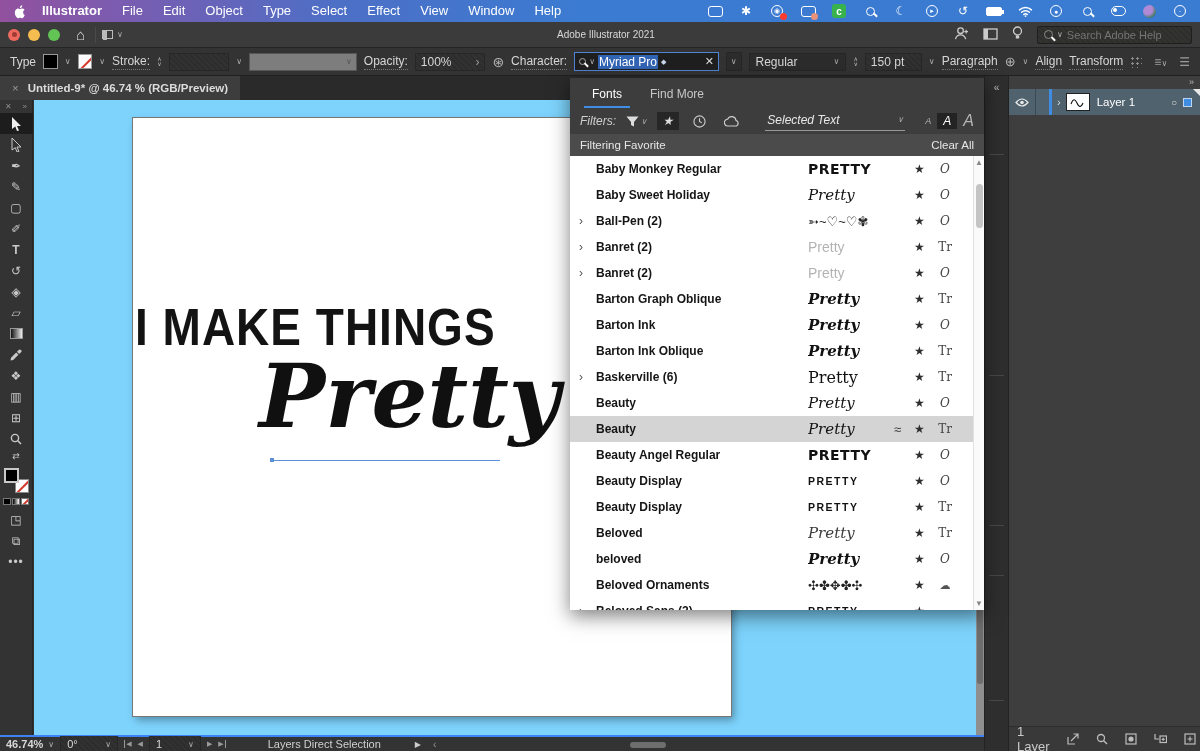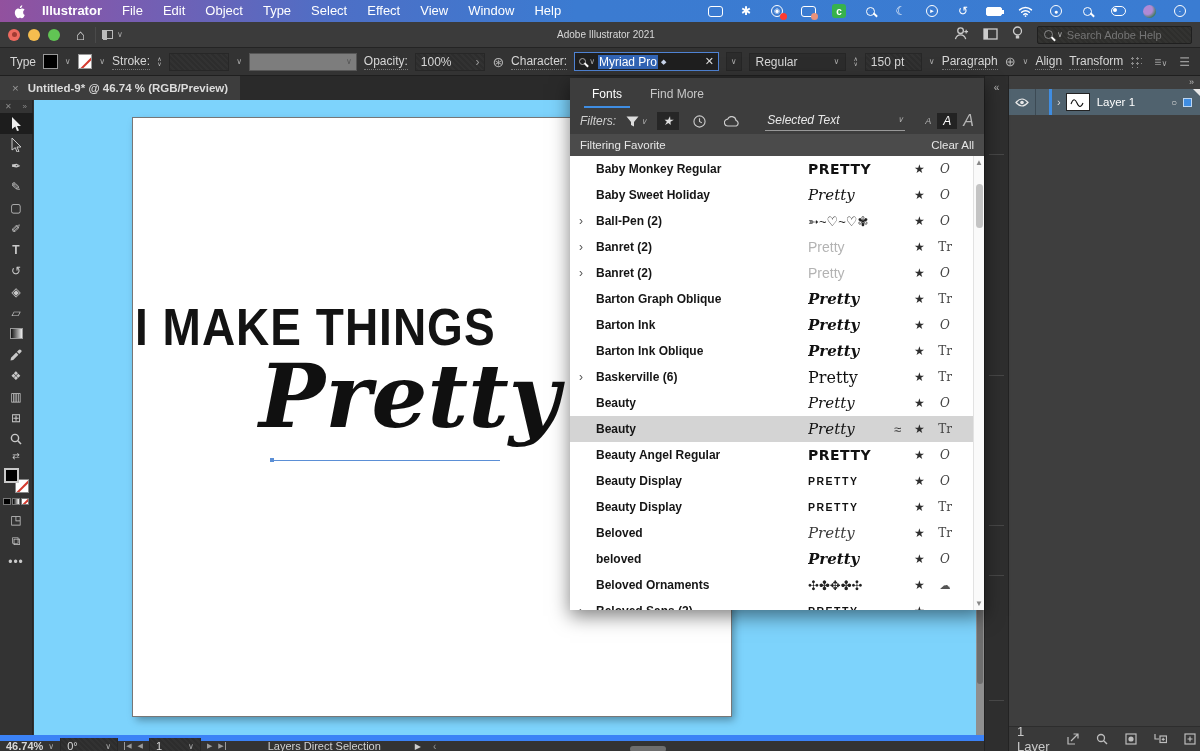--- a/index.html
+++ b/index.html
@@ -185,21 +185,21 @@
                border-left:7px solid transparent; border-top:7px solid #e8e8e8; }
   .rp-body { flex:1; background:#3e3e3e; }
   .rp-footer { height:25px; border-top:1px solid #2d2d2d; background:#393939; display:flex; align-items:center;
                padding:0 8px; gap:17px; color:#c9c9c9; font-size:13px; }
   .rp-footer .ic { display:flex; align-items:center; justify-content:center; width:15px; height:15px; color:#bdbdbd; }
   .rp-footer .ic.dim { color:#6b6b6b; }
   .rp-footer .count { margin-right:auto; }
 
   
   .statusbar { position:absolute; left:0; bottom:0; width:984px; height:16px; background:#333;
-               border-top:6px solid #3b82f6; display:flex; align-items:center; font-size:11px; color:#d8d8d8; }
+               border-top:2px solid #3b82f6; display:flex; align-items:center; font-size:11px; color:#d8d8d8; }
   .sb-field { display:flex; align-items:center; gap:5px; padding:0 6px; height:16px; }
   .sb-hatch { background-image:repeating-linear-gradient(45deg,#2d2d2d 0 2px,#323232 2px 4px); border-left:1px solid #282828; border-right:1px solid #282828; }
   .sb-nav { display:flex; align-items:center; gap:6px; color:#9a9a9a; font-size:7px; padding:0 6px; }
   .sb-nav .lim { border-left:1px solid #9a9a9a; padding-left:1px; }
   .sb-nav .rim { border-right:1px solid #9a9a9a; padding-right:1px; }
   .sb-hint { margin-left:36px; color:#d0d0d0; }
   .sb-play { margin-left:34px; font-size:8px; color:#ccc; }
   .sb-back { margin-left:12px; color:#999; font-size:10px; }
   .hthumb { position:absolute; left:630px; top:5px; width:36px; height:6px; background:#6e6e6e; border-radius:3px; }
 </style>

